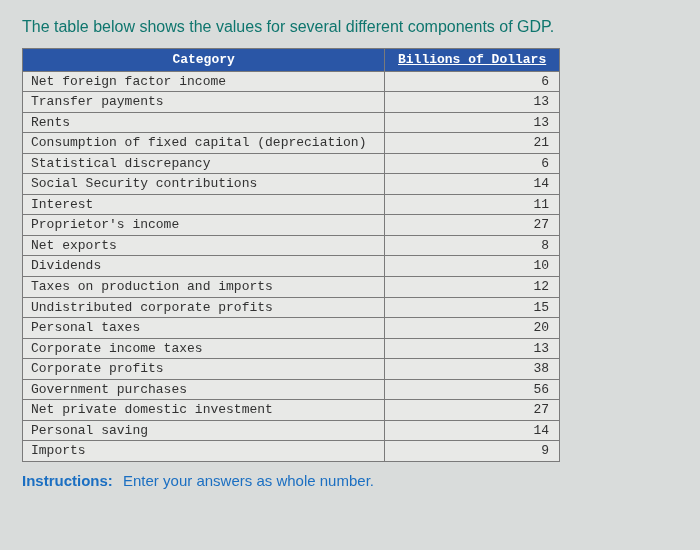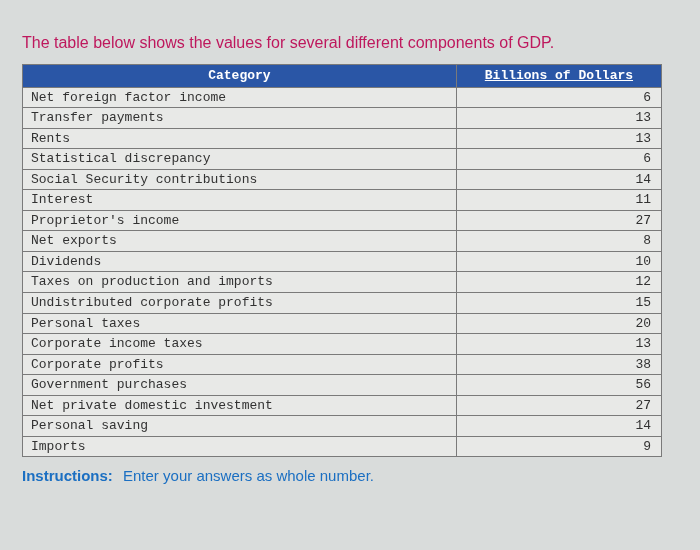--- a/index.html
+++ b/index.html
@@ -8,27 +8,27 @@
     width: 700px;
     height: 550px;
     box-sizing: border-box;
     background: #d9dcdb;
     font-family: "Segoe UI", Arial, sans-serif;
     font-size: 14px;
     color: #222;
   }
   .title {
     font-size: 16px;
-    color: #be185d;
-    margin: 16px 0 12px 0;
+    color: #0f766e;
+    margin: 0 0 12px 0;
   }
   table {
     border-collapse: collapse;
     background: #e8e9e7;
-    width: 640px;
+    width: 538px;
     font-family: "Courier New", monospace;
     font-size: 13px;
     color: #323232;
   }
   th, td {
     border: 1px solid #7a7a7a;
     line-height: 1.35;
   }
   thead th {
     background: #2a56a6;
@@ -88,20 +88,24 @@
       </tr>
       <tr>
         <td class="cat">Transfer payments</td>
         <td class="val">13</td>
       </tr>
       <tr>
         <td class="cat">Rents</td>
         <td class="val">13</td>
       </tr>
       <tr>
+        <td class="cat">Consumption of fixed capital (depreciation)</td>
+        <td class="val">21</td>
+      </tr>
+      <tr>
         <td class="cat">Statistical discrepancy</td>
         <td class="val">6</td>
       </tr>
       <tr>
         <td class="cat">Social Security contributions</td>
         <td class="val">14</td>
       </tr>
       <tr>
         <td class="cat">Interest</td>
         <td class="val">11</td>

